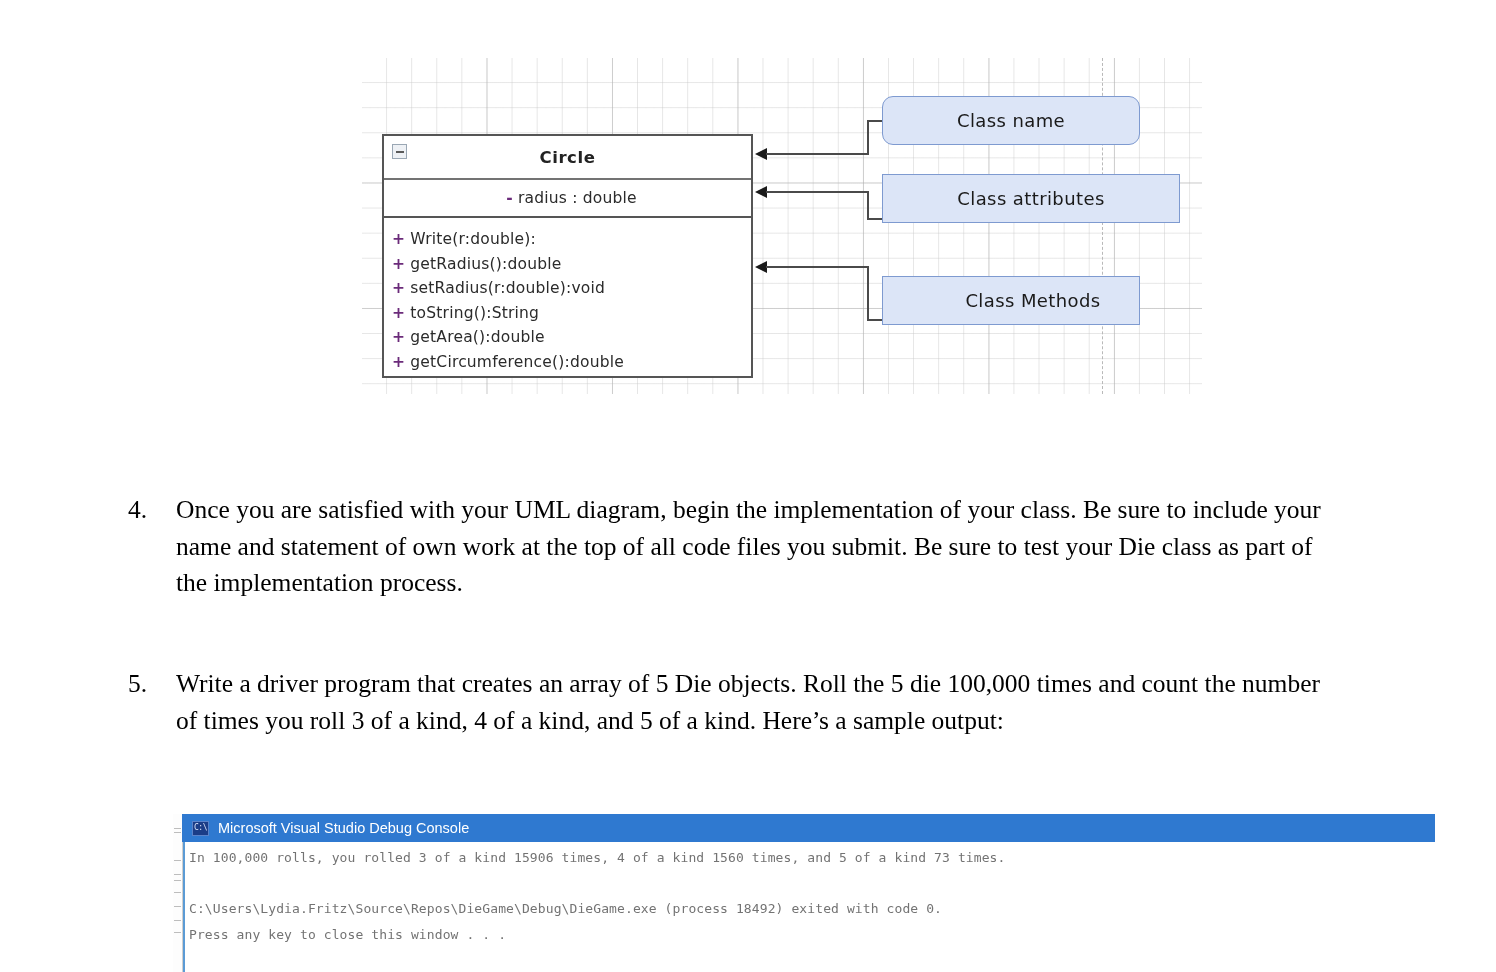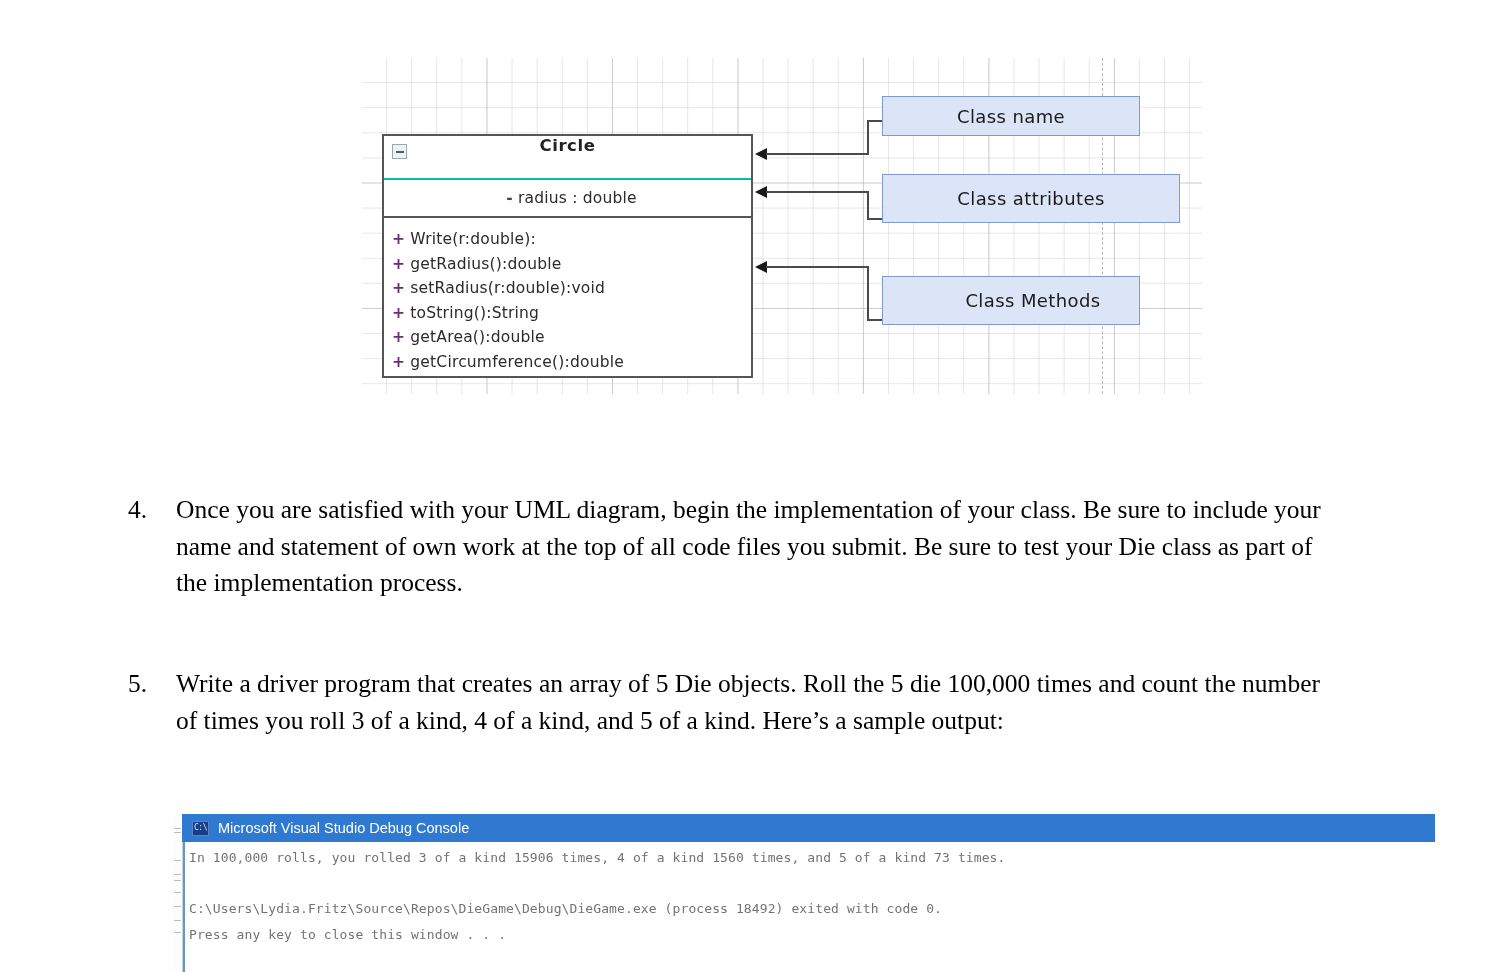--- a/index.html
+++ b/index.html
@@ -59,22 +59,23 @@
     box-sizing: border-box;
     font-family: "DejaVu Sans", sans-serif;
   }
   .uml-compartment {
     box-sizing: border-box;
     position: relative;
     justify-content: center;
   }
   #uml-name-compartment {
     height: 44px;
-    border-bottom: 2px solid #14b8a6;
-    display: flex;
+    border-bottom: 2px solid #737373;
+    display: flex;
+    align-items: center;
     justify-content: center;
   }
   #uml-class-name {
     font-size: 16.5px;
     font-weight: bold;
     color: #222222;
     letter-spacing: 0.6px;
   }
   #collapse-icon {
     position: absolute;
@@ -124,21 +125,21 @@
     border: 1px solid #7e9ad0;
     box-sizing: border-box;
     display: flex;
     align-items: center;
     justify-content: center;
     font-family: "DejaVu Sans", sans-serif;
     font-size: 18px;
     color: #1a1a1a;
     letter-spacing: 0.4px;
   }
-  #callout-class-name   { left: 520px; top: 38px;  width: 258px; height: 40px; }
+  #callout-class-name   { left: 520px; top: 38px;  width: 258px; height: 49px; border-radius: 11px; }
   #callout-class-attrs  { left: 520px; top: 116px; width: 298px; height: 49px; }
   #callout-class-meths  { left: 520px; top: 218px; width: 258px; height: 49px; padding-left: 44px; }
 
   
   .connector { position: absolute; }
   .conn-h { position: absolute; height: 0; border-top: 2px solid #4a4a4a; }
   .conn-v { position: absolute; width: 0; border-left: 2px solid #4a4a4a; }
   .arrow-left {
     position: absolute;
     width: 0; height: 0;

